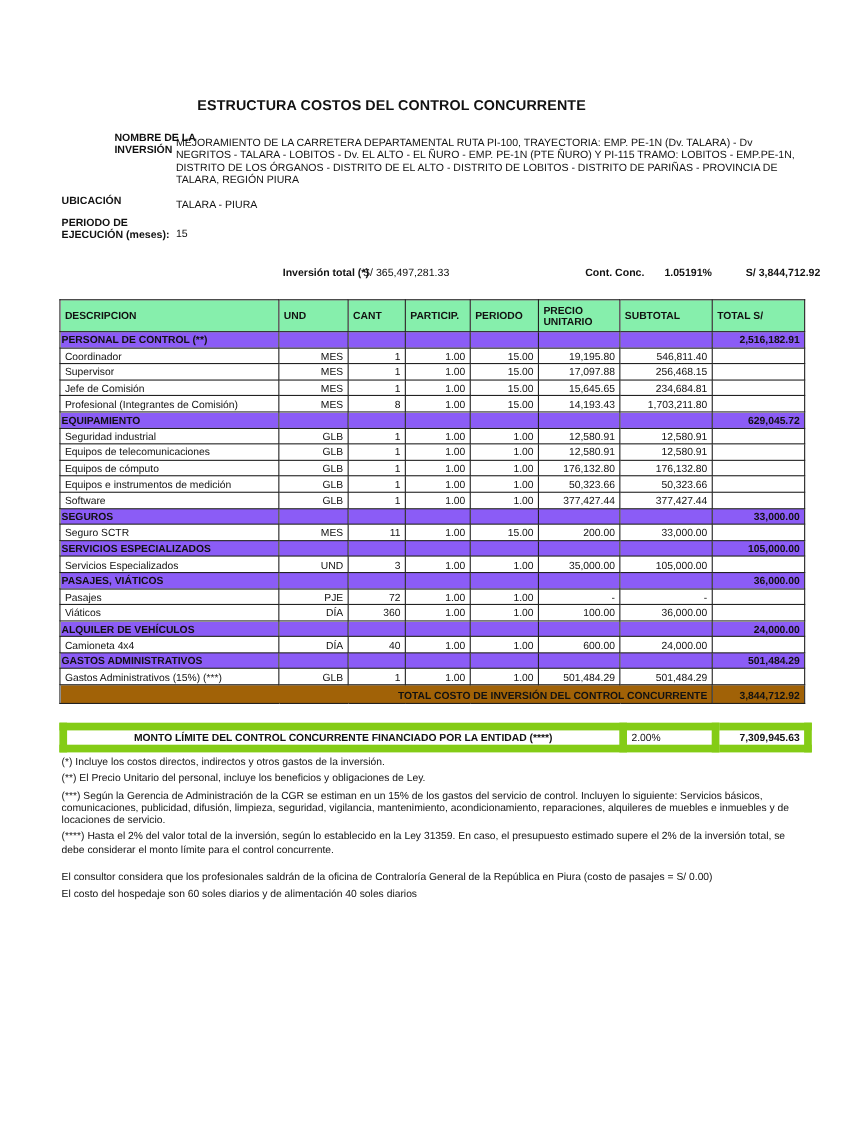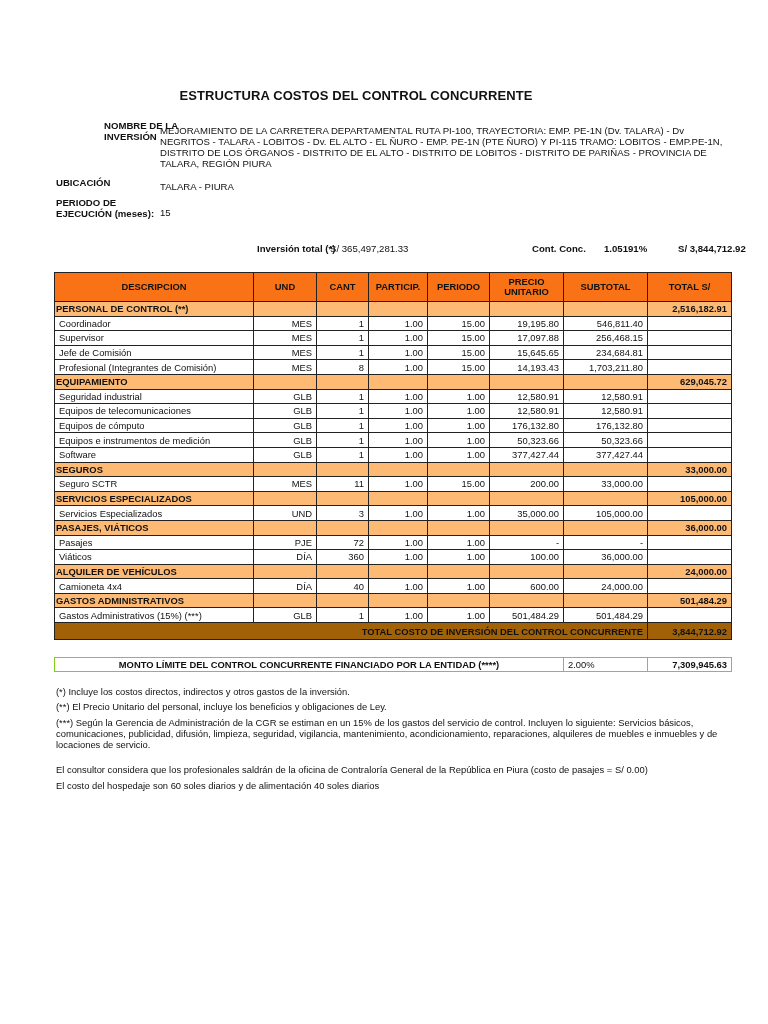--- a/index.html
+++ b/index.html
@@ -4,29 +4,29 @@
 <style>
   html, body { margin:0; padding:0; background:#ffffff; }
   body { width:768px; height:1024px; position:relative; font-family:"Liberation Sans", "DejaVu Sans", sans-serif; color:#111; overflow:hidden; }
   .title { position:absolute; top:88px; left:0; width:712px; text-align:center; font-weight:bold; font-size:13px; letter-spacing:0.1px; }
   .meta-label { position:absolute; left:56px; font-weight:bold; font-size:9.6px; line-height:11px; }
   .meta-value { position:absolute; left:160px; font-size:9.6px; line-height:11px; width:575px; }
   .inv-line { position:absolute; top:243px; font-size:9.6px; }
   .bold { font-weight:bold;margin-left:24px; }
   table.costs { position:absolute; top:272px; left:54px; border-collapse:collapse; width:677px; font-size:9.4px; table-layout:fixed; }
   table.costs td, table.costs th { border:1px solid #222; padding:0 4px; height:13.6px; line-height:13px; white-space:nowrap; overflow:hidden; }
-  table.costs th { background:#f97316; font-weight:bold; height:28px; line-height:10px; text-align:center; font-size:9.4px; border:1px solid #222; }
-  tr.section td { background:#fdba74; font-weight:bold; }
+  table.costs th { background:#86efac; font-weight:bold; height:28px; line-height:10px; text-align:left; font-size:9.4px; border:1px solid #222; }
+  tr.section td { background:#8b5cf6; font-weight:bold; }
   tr.section td.desc { padding-left:1px; }
   td.desc { padding-left:10px; text-align:left; }
   td.c { text-align:right; }
   td.r { text-align:right; }
   tr.total td { background:#a16207; font-weight:bold; height:16px; }
   table.limit { position:absolute; top:657px; left:54px; border-collapse:collapse; width:677px; font-size:9.4px; table-layout:fixed; }
-  table.limit td { border:1px solid #84cc16; height:13px; line-height:12px; padding:0 4px; }
+  table.limit td { border:7px solid #84cc16; height:13px; line-height:12px; padding:0 4px; }
   .notes { position:absolute; left:56px; top:686px; width:680px; font-size:9.4px; line-height:11.3px; }
   .notes p { margin:0 0 4px 0; }
   .notes p.gap { margin-top:14px; }
 </style>
 </head>
 <body>
 
 <div class="title">ESTRUCTURA COSTOS DEL CONTROL CONCURRENTE</div>
 
 <div class="meta-label" style="top:120px;width:95px;margin-left:48px;">NOMBRE DE LA INVERSIÓN</div>
@@ -310,15 +310,16 @@
     <td style="text-align:left;">2.00%</td>
     <td class="bold" style="text-align:right;">7,309,945.63</td>
   </tr>
 </tbody>
   </table>
 
 <div class="notes">
   <p>(*) Incluye los costos directos, indirectos y otros gastos de la inversión.</p>
   <p>(**) El Precio Unitario del personal, incluye los beneficios y obligaciones de Ley.</p>
   <p>(***) Según la Gerencia de Administración de la CGR se estiman en un 15% de los gastos del servicio de control. Incluyen lo siguiente: Servicios básicos, comunicaciones, publicidad, difusión, limpieza, seguridad, vigilancia, mantenimiento, acondicionamiento, reparaciones, alquileres de muebles e inmuebles y de locaciones de servicio.</p>
+  <p>(****) Hasta el 2% del valor total de la inversión, según lo establecido en la Ley 31359. En caso, el presupuesto estimado supere el 2% de la inversión total, se debe considerar el monto límite para el control concurrente.</p>
   <p class="gap">El consultor considera que los profesionales saldrán de la oficina de Contraloría General de la República en Piura (costo de pasajes = S/ 0.00)</p>
   <p>El costo del hospedaje son 60 soles diarios y de alimentación 40 soles diarios</p>
 </div>
 
 </body></html>

